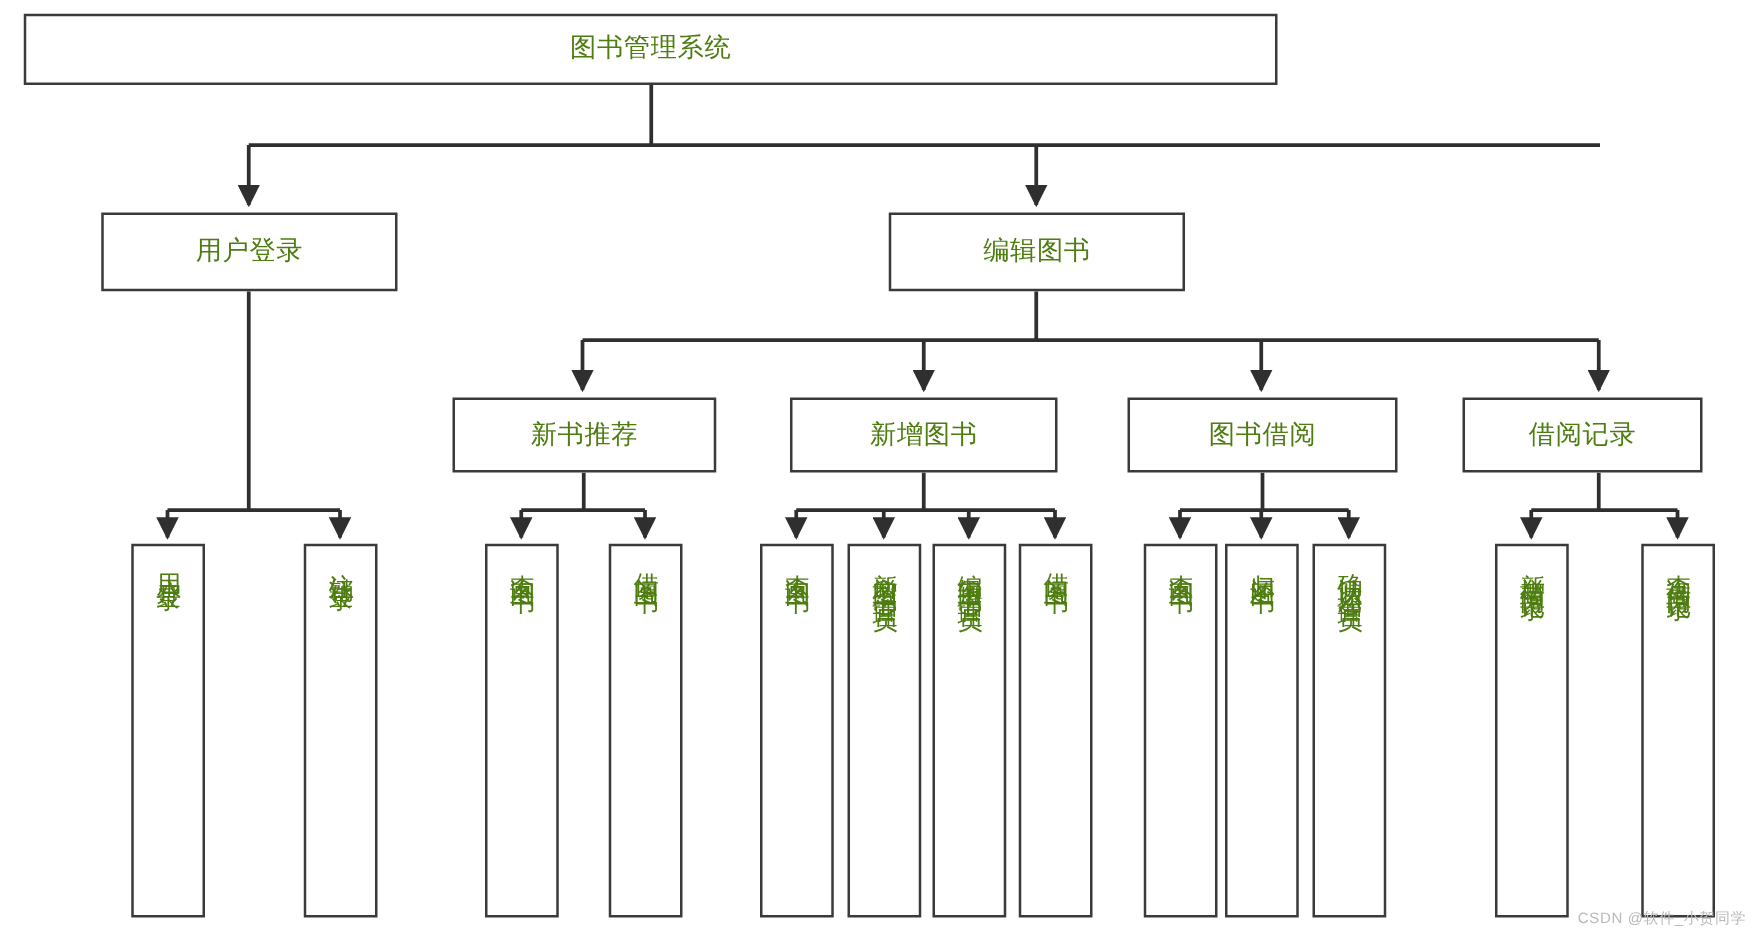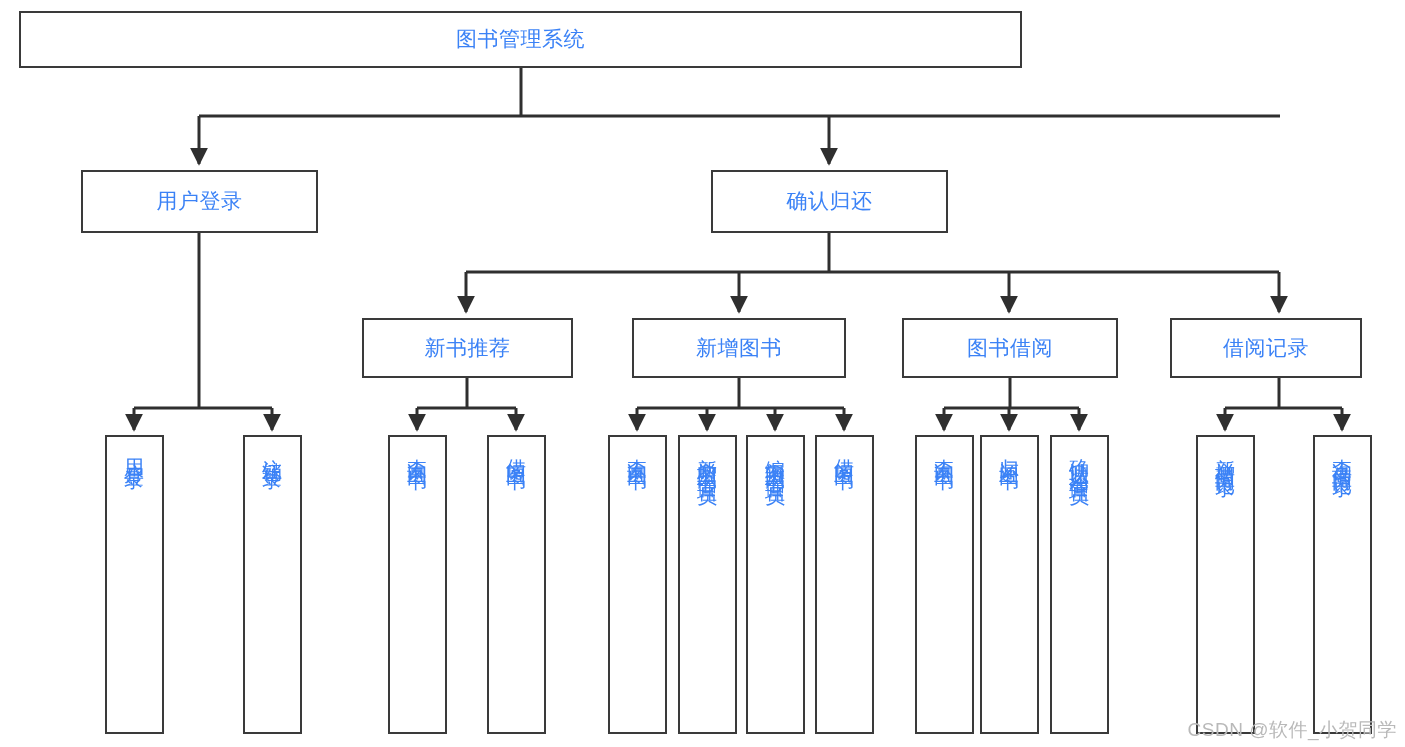--- a/index.html
+++ b/index.html
@@ -24,21 +24,21 @@
     top: 0;
     width: 1405px;
     height: 747px;
     pointer-events: none;
   }
   .node {
     position: absolute;
     box-sizing: border-box;
     border: 2px solid #3a3a3a;
     background: #ffffff;
-    color: #3b82f6;
+    color: #4d7c0f;
     display: flex;
     align-items: center;
     justify-content: center;
     text-align: center;
     line-height: 1.15;
   }
   .node.horiz {
     font-size: 21px;
     letter-spacing: 0.5px;
   }
@@ -53,21 +53,21 @@
     text-orientation: upright;
     letter-spacing: 4px;
     line-height: 1.1;
     display: block;
     white-space: nowrap;
   }
   .watermark {
     position: absolute;
     right: 8px;
     bottom: 4px;
-    font-size: 19px;
+    font-size: 12px;
     color: #b9b9b9;
     letter-spacing: 0.5px;
     white-space: nowrap;
     user-select: none;
   }
 </style>
 </head>
 <body>
 
 <div id="diagram-root">
@@ -125,21 +125,21 @@
   </svg>
 
   <div class="node horiz" style="left: 19px; top: 11px; width: 1003px; height: 57px;">
     <span>图书管理系统</span>
   </div>
 
   <div class="node horiz" style="left: 81px; top: 170px; width: 237px; height: 63px;">
     <span>用户登录</span>
   </div>
   <div class="node horiz" style="left: 711px; top: 170px; width: 237px; height: 63px;">
-    <span>确认归还</span>
+    <span>编辑图书</span>
   </div>
 
   <div class="node horiz" style="left: 362px; top: 318px; width: 211px; height: 60px;">
     <span>新书推荐</span>
   </div>
   <div class="node horiz" style="left: 632px; top: 318px; width: 214px; height: 60px;">
     <span>新增图书</span>
   </div>
   <div class="node horiz" style="left: 902px; top: 318px; width: 216px; height: 60px;">
     <span>图书借阅</span>

